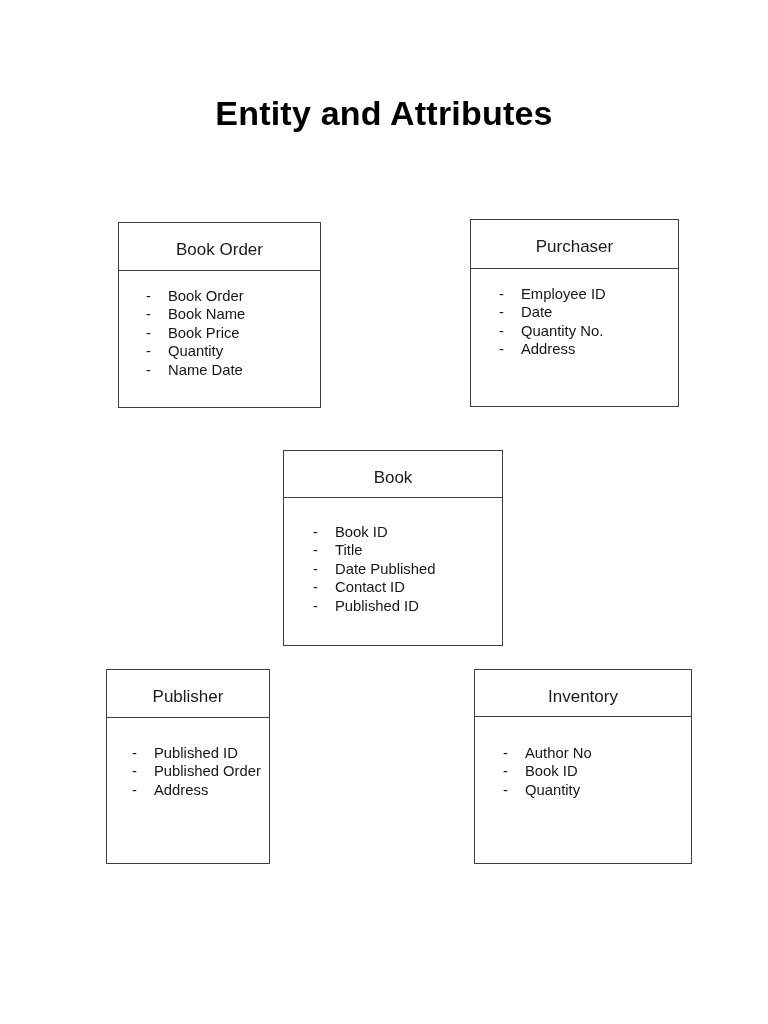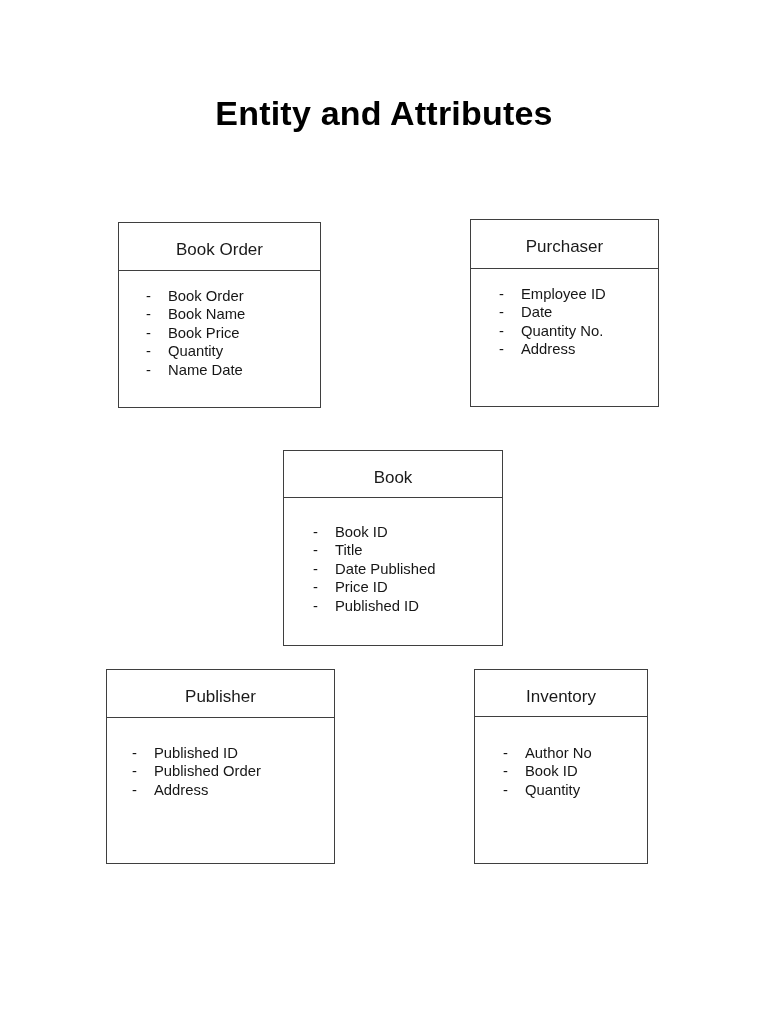--- a/index.html
+++ b/index.html
@@ -113,21 +113,21 @@
         <span class="attr-dash">-</span>
         <span class="attr-label">Quantity</span>
       </li>
       <li class="attr-item">
         <span class="attr-dash">-</span>
         <span class="attr-label">Name Date</span>
       </li>
     </ul>
   </div>
 
-  <div class="entity" style="left:470px; top:219px; width:189px; height:188px;">
+  <div class="entity" style="left:470px; top:219px; width:209px; height:188px;">
     <div class="entity-header" style="height:37px;">
       <span class="entity-header-label">Purchaser</span>
     </div>
     <ul class="attr-list" style="left:28px; top:65px;">
       <li class="attr-item">
         <span class="attr-dash">-</span>
         <span class="attr-label">Employee ID</span>
       </li>
       <li class="attr-item">
         <span class="attr-dash">-</span>
@@ -156,50 +156,50 @@
       <li class="attr-item">
         <span class="attr-dash">-</span>
         <span class="attr-label">Title</span>
       </li>
       <li class="attr-item">
         <span class="attr-dash">-</span>
         <span class="attr-label">Date Published</span>
       </li>
       <li class="attr-item">
         <span class="attr-dash">-</span>
-        <span class="attr-label">Price ID</span>
+        <span class="attr-label">Contact ID</span>
       </li>
       <li class="attr-item">
         <span class="attr-dash">-</span>
         <span class="attr-label">Published ID</span>
       </li>
     </ul>
   </div>
 
-  <div class="entity" style="left:106px; top:669px; width:229px; height:195px;">
+  <div class="entity" style="left:106px; top:669px; width:164px; height:195px;">
     <div class="entity-header" style="height:36px;">
       <span class="entity-header-label">Publisher</span>
     </div>
     <ul class="attr-list" style="left:25px; top:74px;">
       <li class="attr-item">
         <span class="attr-dash">-</span>
         <span class="attr-label">Published ID</span>
       </li>
       <li class="attr-item">
         <span class="attr-dash">-</span>
         <span class="attr-label">Published Order</span>
       </li>
       <li class="attr-item">
         <span class="attr-dash">-</span>
         <span class="attr-label">Address</span>
       </li>
     </ul>
   </div>
 
-  <div class="entity" style="left:474px; top:669px; width:174px; height:195px;">
+  <div class="entity" style="left:474px; top:669px; width:218px; height:195px;">
     <div class="entity-header" style="height:35px;">
       <span class="entity-header-label">Inventory</span>
     </div>
     <ul class="attr-list" style="left:28px; top:74px;">
       <li class="attr-item">
         <span class="attr-dash">-</span>
         <span class="attr-label">Author No</span>
       </li>
       <li class="attr-item">
         <span class="attr-dash">-</span>

